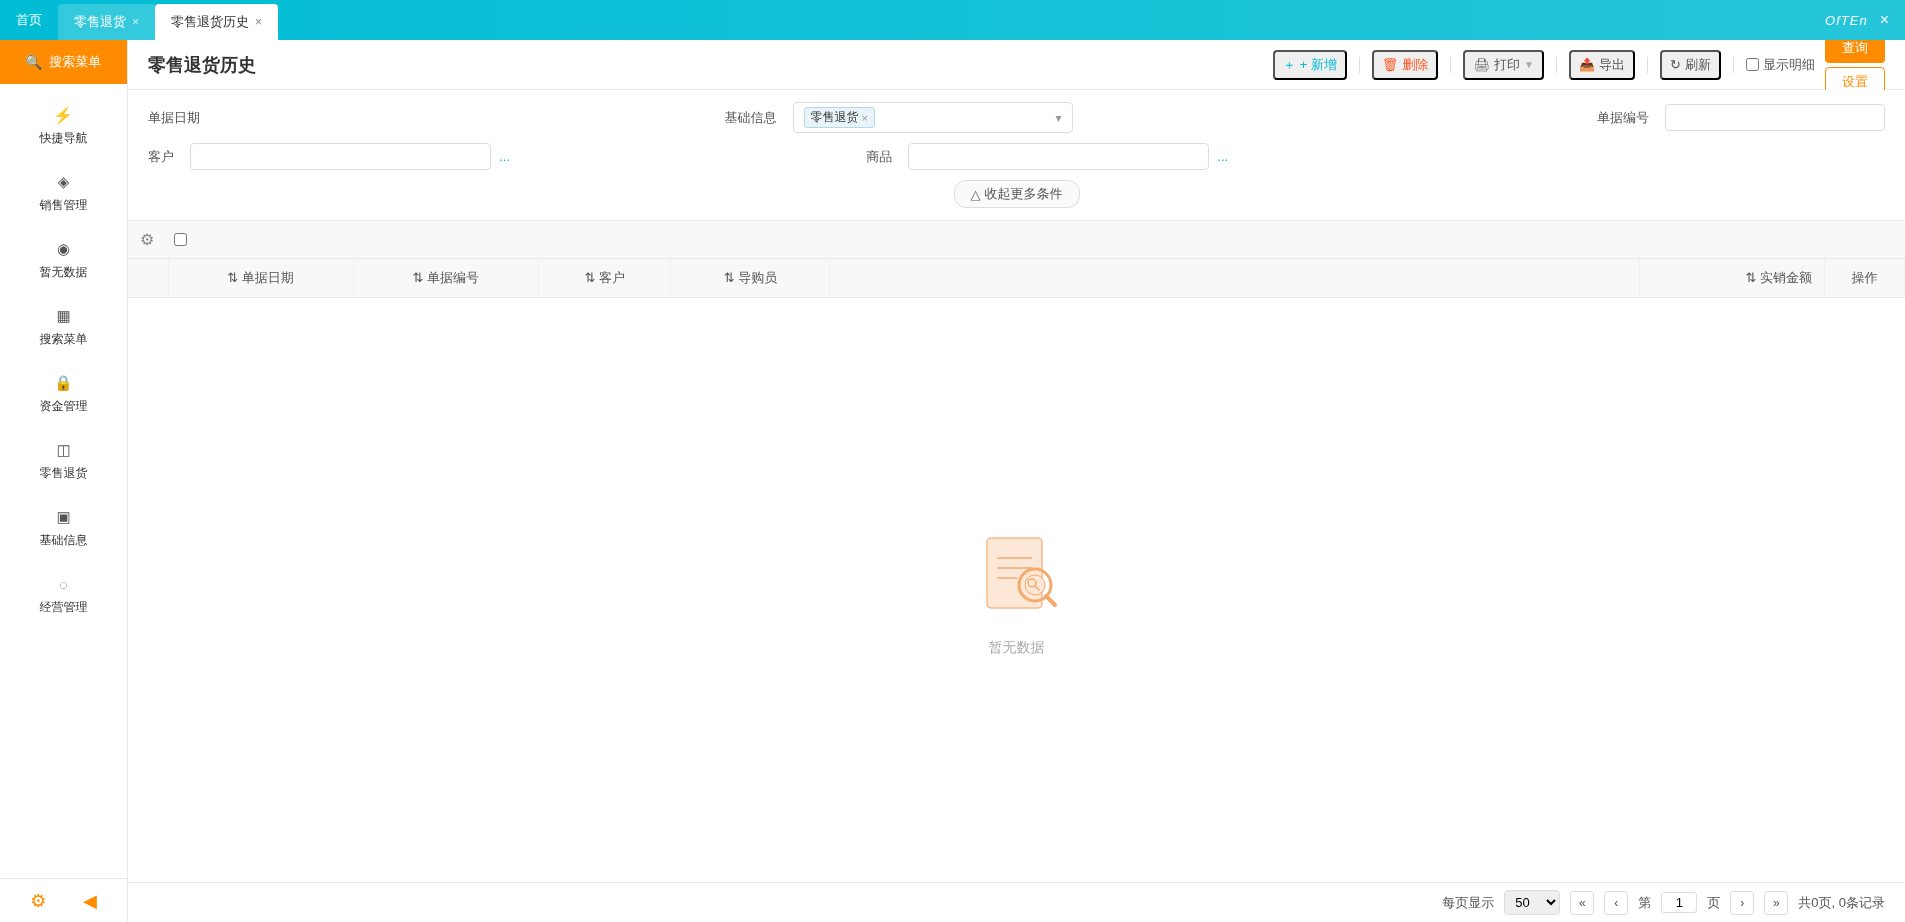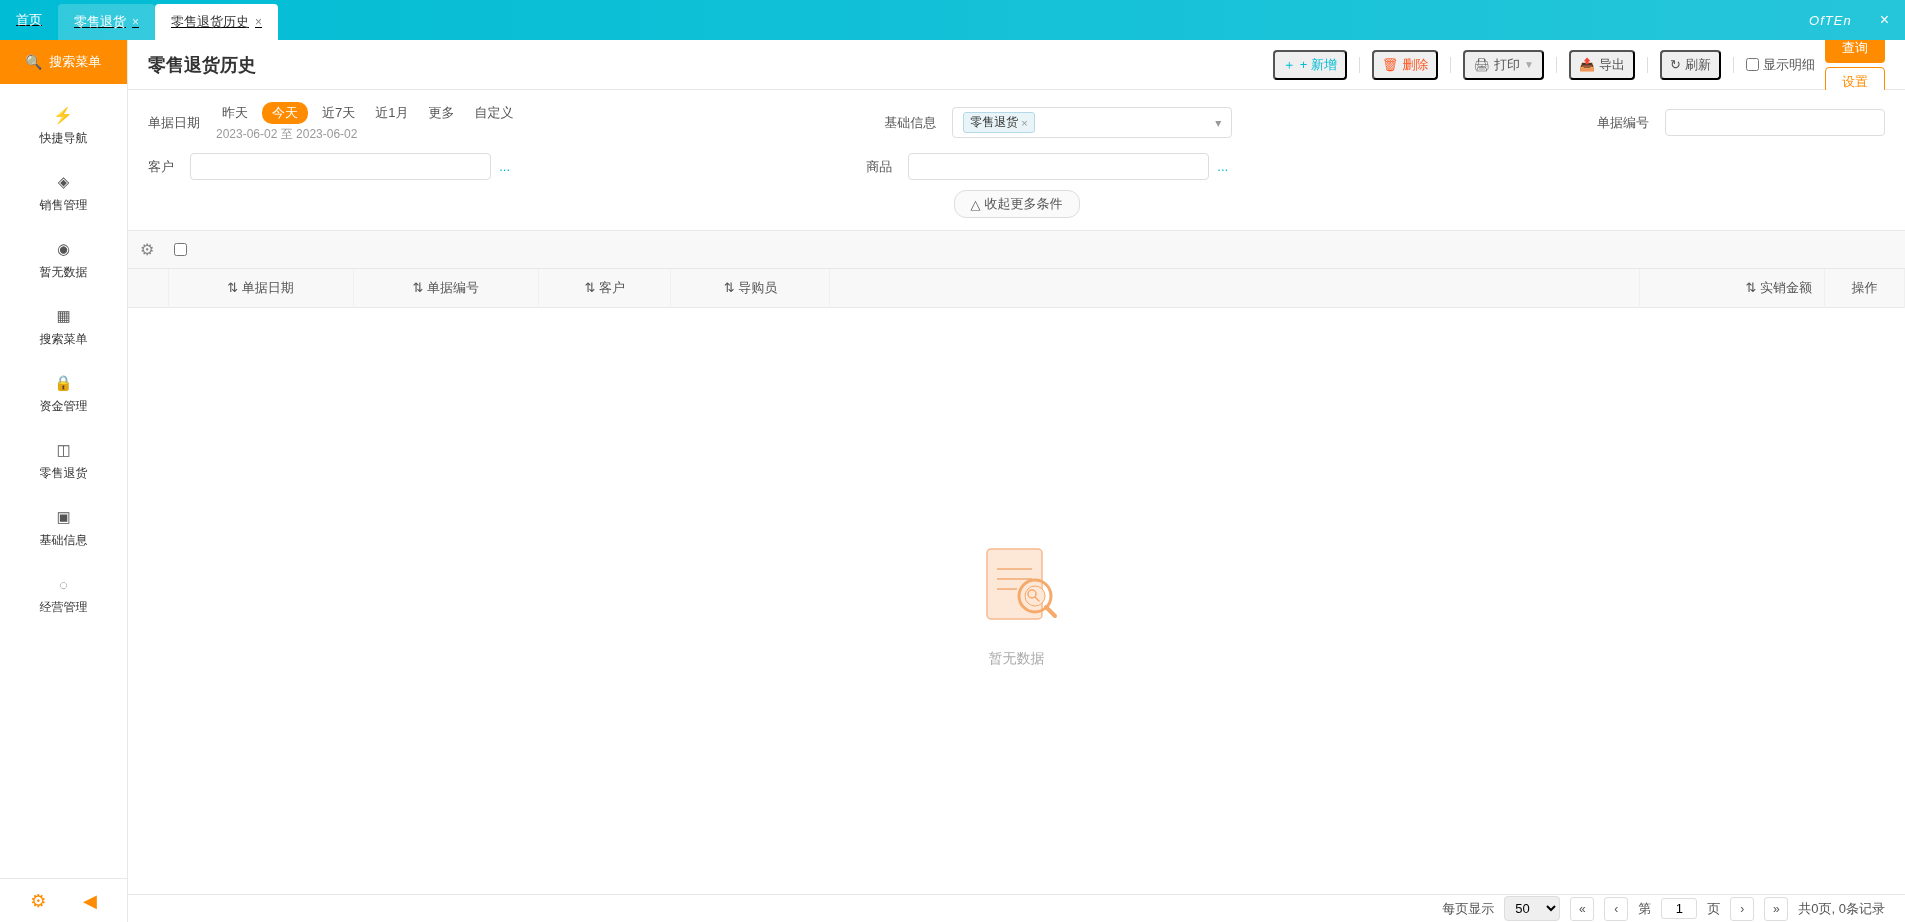--- a/index.html
+++ b/index.html
@@ -12,21 +12,20 @@
       display: flex;
       align-items: center;
       padding: 0 0 0 0;
       flex-shrink: 0;
     }
     .top-bar-tabs {
       display: flex;
       align-items: stretch;
       height: 100%;
       flex: 1;
-      text-decoration: underline;
     }
     .tab-item {
       display: flex;
       align-items: center;
       padding: 0 16px;
       font-size: 13px;
       color: #fff;
       cursor: pointer;
       position: relative;
       white-space: nowrap;
@@ -52,21 +51,21 @@
       cursor: pointer;
       color: #888;
     }
     .tab-item.inactive .tab-close { color: rgba(255,255,255,0.8); }
     .top-bar-right {
       display: flex;
       align-items: center;
       padding-right: 16px;
       color: #fff;
       font-size: 13px;
-      gap: 28px;
+      gap: 12px;
     }
     .often-text {
       font-style: italic;
       font-size: 13px;
       color: #fff;
       letter-spacing: 1px;
     }
     .close-btn {
       font-size: 16px;
       cursor: pointer;
@@ -390,21 +389,21 @@
       position: relative;
       margin-bottom: 16px;
     }
     .empty-text {
       font-size: 14px;
       color: #aaa;
     }
 
     
     .pagination-bar {
-      height: 28px;
+      height: 40px;
       background: #fff;
       border-top: 1px solid #e8e8e8;
       display: flex;
       align-items: center;
       justify-content: flex-end;
       padding: 0 20px;
       gap: 10px;
       font-size: 13px;
       color: #555;
       flex-shrink: 0;
@@ -563,31 +562,20 @@
           <button class="query-btn">查询</button>
           <button class="set-btn">设置</button>
         </div>
       </div>
     </div>
 
     <div class="filter-area">
       <div class="filter-row">
 
         <span class="filter-label">单据日期</span>
-        <div style="display:flex;flex-direction:column;">
-          <div class="filter-date-options">
-            <span class="date-opt">昨天</span>
-            <span class="date-opt active">今天</span>
-            <span class="date-opt">近7天</span>
-            <span class="date-opt">近1月</span>
-            <span class="date-opt">更多</span>
-            <span class="date-opt">自定义</span>
-          </div>
-          <span class="date-range-text">2023-06-02 至 2023-06-02</span>
-        </div>
 
         <div style="flex:1;"></div>
 
         <span class="filter-label">基础信息</span>
         <div class="type-tag" style="min-width:280px;">
           <div class="type-tag-inner">
             <div class="tag-badge">
               <span>零售退货</span>
               <span class="tag-close">×</span>
             </div>

